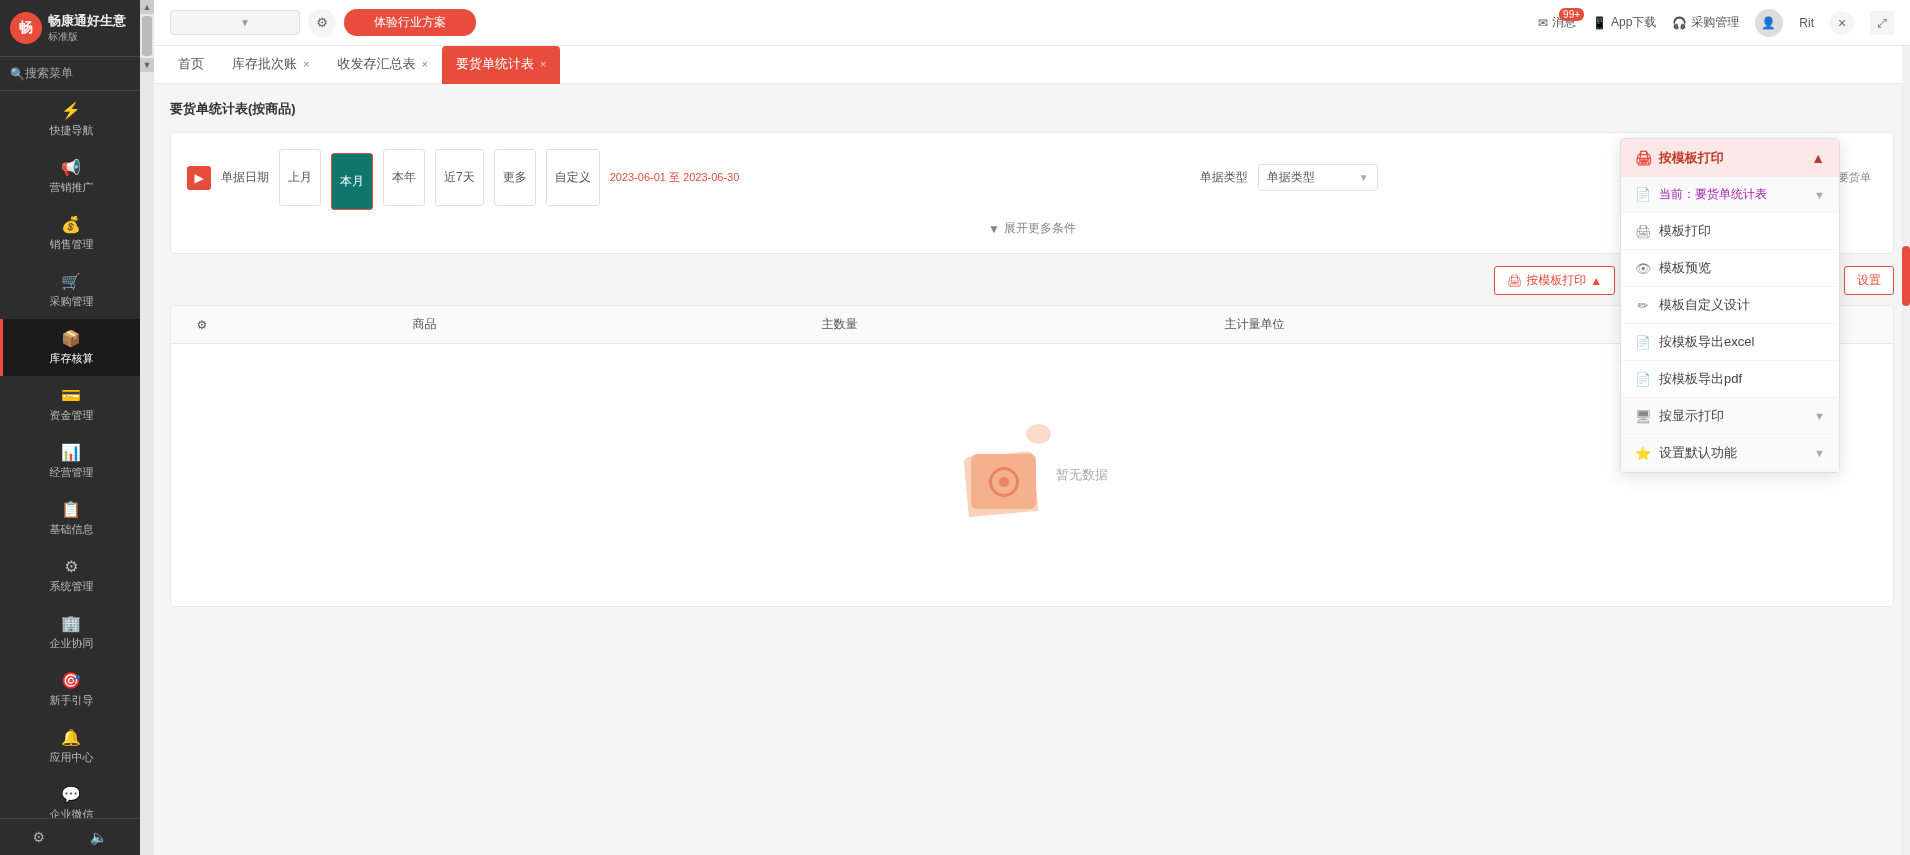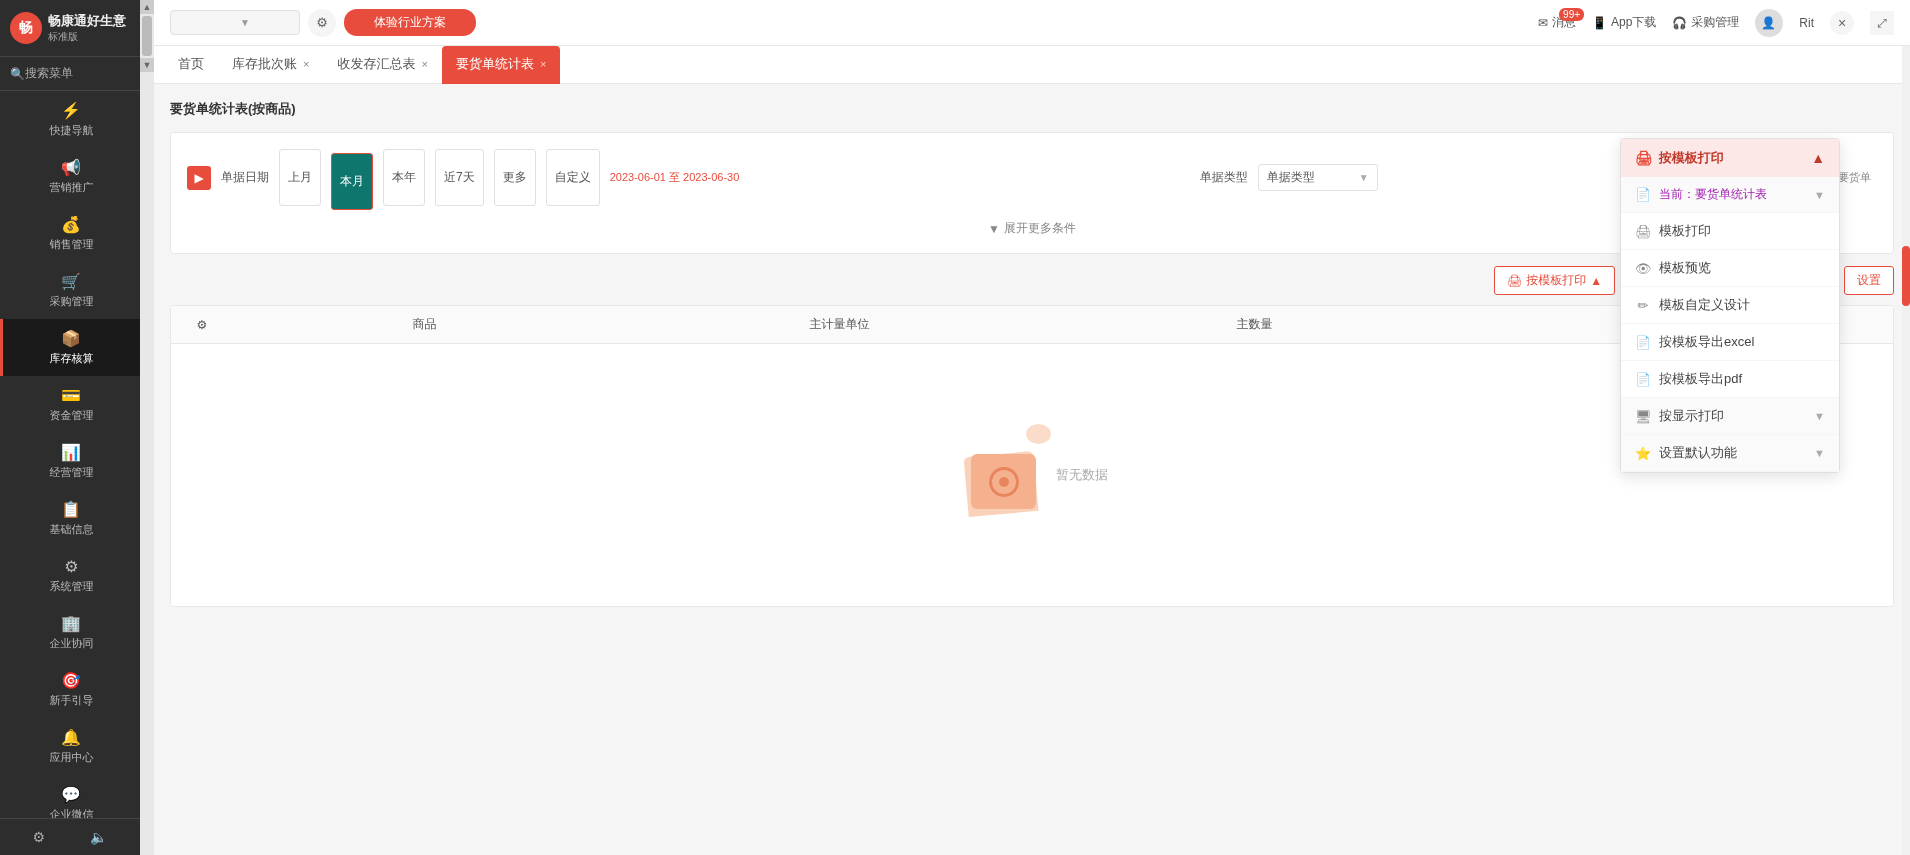--- a/index.html
+++ b/index.html
@@ -693,22 +693,22 @@
       </button>
       <div style="width:1px;height:20px;background:#e0e0e0;"></div>
       <button class="toolbar-btn primary">查询</button>
       <button class="toolbar-btn red-outline">设置</button>
     </div>
 
     <div class="data-table">
       <div class="table-header">
         <div class="table-header-cell settings-icon">⚙</div>
         <div class="table-header-cell">商品</div>
+        <div class="table-header-cell">主数量</div>
         <div class="table-header-cell">主计量单位</div>
-        <div class="table-header-cell">主数量</div>
         <div class="table-header-cell">零售金额</div>
       </div>
       <div class="table-empty">
 
         <div style="position:relative;width:100px;height:90px;margin-bottom:12px;">
           <div style="position:absolute;bottom:0;left:10px;width:70px;height:60px;background:#f9c5a8;border-radius:6px 6px 0 0;transform:rotate(-5deg);opacity:0.8;"></div>
           <div style="position:absolute;bottom:5px;left:15px;width:65px;height:55px;background:#f5b08e;border-radius:6px;display:flex;align-items:center;justify-content:center;">
             <div style="width:30px;height:30px;border:3px solid #e8855e;border-radius:50%;display:flex;align-items:center;justify-content:center;">
               <div style="width:10px;height:10px;background:#e8855e;border-radius:50%;"></div>
             </div>

